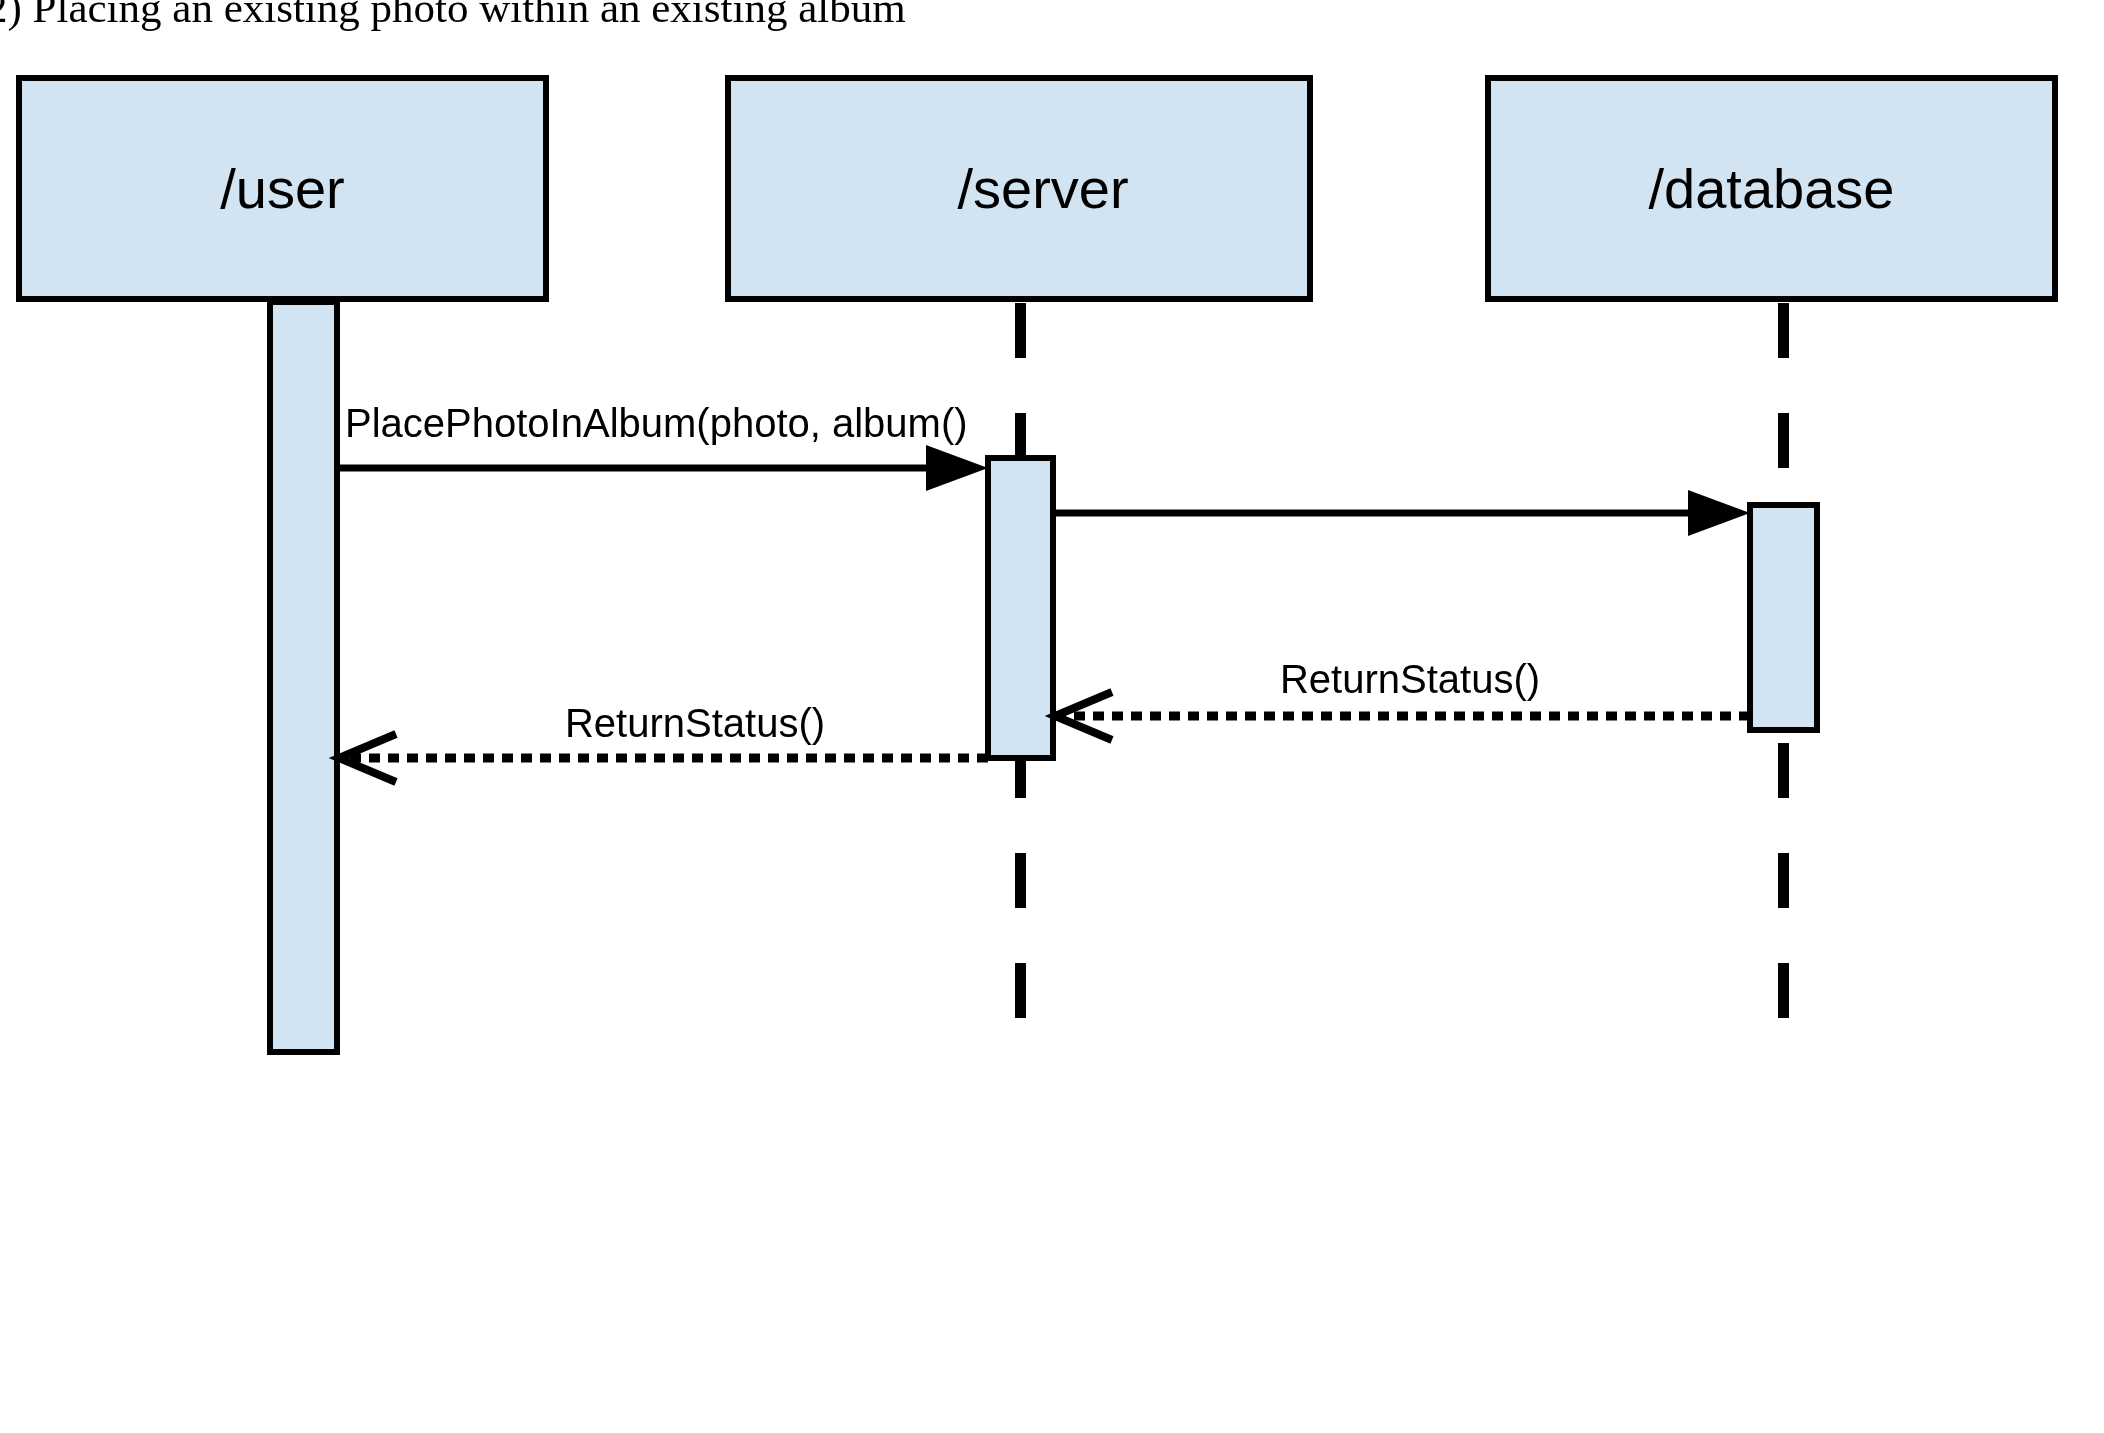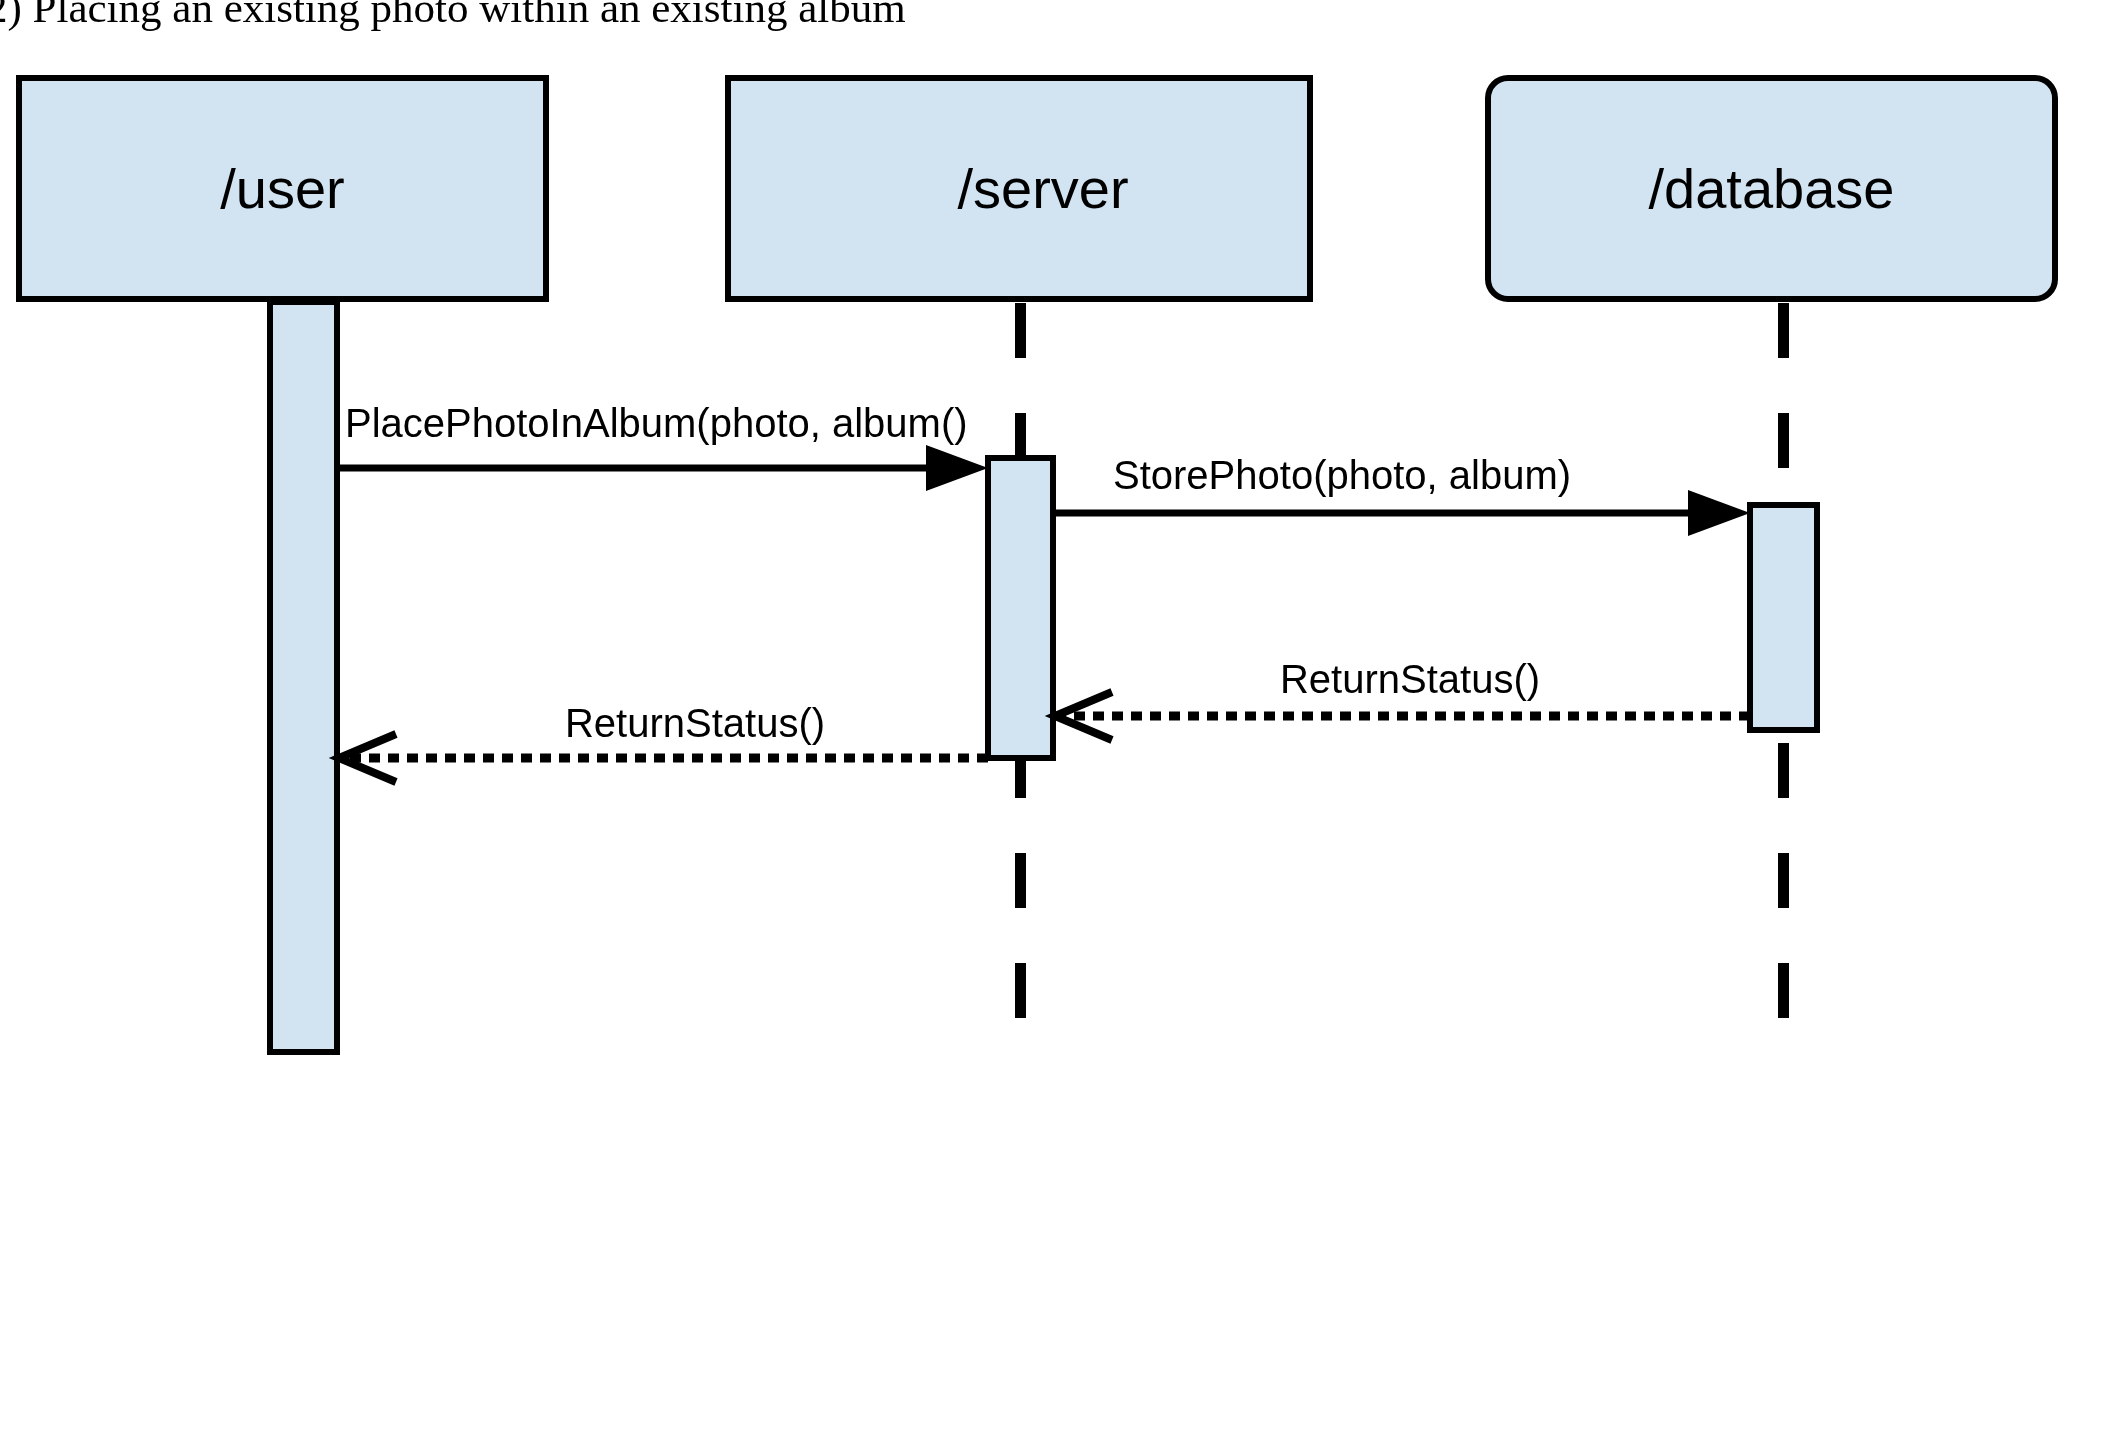--- a/index.html
+++ b/index.html
@@ -30,21 +30,21 @@
     background: var(--shape-fill, #d2e4f2);
     border: 6px solid var(--stroke, #000000);
     display: flex;
     align-items: center;
     justify-content: center;
     font-size: 56px;
     white-space: nowrap;
   }
   .actor-box.user     { left: 16px;    width: 533px; }
   .actor-box.server   { left: 725px;  width: 588px; padding-left: 48px; }
-  .actor-box.database { left: 1485px; width: 573px; border-radius: 23px; }
+  .actor-box.database { left: 1485px; width: 573px; }
   .svg-layer {
     position: absolute;
     left: 0; top: 0;
     width: 2104px; height: 1433px;
   }
   .msg-label {
     position: absolute;
     font-size: 40px;
     line-height: 1.15;
     white-space: nowrap;
@@ -94,17 +94,16 @@
     <span>/user</span>
   </div>
   <div class="actor-box server">
     <span>/server</span>
   </div>
   <div class="actor-box database">
     <span>/database</span>
   </div>
 
   <div class="msg-label l1">PlacePhotoInAlbum(photo, album()</div>
-  <div class="msg-label l2">StorePhoto(photo, album)</div>
   <div class="msg-label l3">ReturnStatus()</div>
   <div class="msg-label l4">ReturnStatus()</div>
 
 </div>
 
 </body></html>

